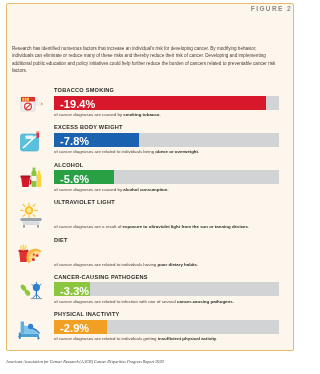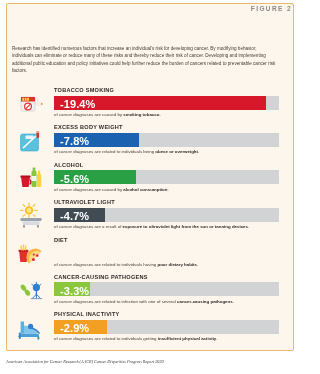--- a/index.html
+++ b/index.html
@@ -208,21 +208,21 @@
             <rect x="15.5" y="12" width="5" height="5" fill="#f2f7e8"></rect>
             <rect x="21" y="10" width="4.2" height="13" rx="0.8" fill="#ffd43b"></rect>
             <rect x="22" y="6.6" width="2.2" height="3.8" fill="#ffd43b"></rect>
             <path d="M5 13 h9 l-1.4 10 h-6.2 z" fill="#d7182a"></path>
             <rect x="4.4" y="11.4" width="10.2" height="2.2" rx="0.6" fill="#b01020"></rect>
             <path d="M13.6 15.5 a3 3 0 0 1 0 5" fill="none" stroke="#b01020" stroke-width="1.3"></path>
           </svg>
         </div>
         <div class="row-label">ALCOHOL</div>
         <div class="bar-track">
-          <div class="bar-fill" style="background: rgb(42, 160, 69); width: 82px;">
+          <div class="bar-fill" style="background: rgb(42, 160, 69); width: 60px;">
             <div class="bar-value">-5.6%</div>
           </div>
         </div>
         <div class="row-desc"><span>of cancer diagnoses are caused by </span><b>alcohol consumption</b><span>.</span></div>
       </div>
       <div class="row">
         <div class="icon-box">
           <svg viewBox="0 0 30 30">
             <g stroke="#f7c948" stroke-width="1.3" stroke-linecap="round">
               <line x1="13" y1="2.4" x2="13" y2="5"></line>
@@ -236,25 +236,20 @@
             </g>
             <circle cx="13" cy="9.4" r="4.2" fill="#fbbf24"></circle>
             <circle cx="13" cy="9.4" r="2.4" fill="#fde68a"></circle>
             <path d="M5 17 h20 a2 2 0 0 1 0 3 h-20 a2 2 0 0 1 0 -3 z" fill="#9aa3ab"></path>
             <path d="M6.5 20.3 h17 v2.2 a1.5 1.5 0 0 1 -1.5 1.5 h-14 a1.5 1.5 0 0 1 -1.5 -1.5 z" fill="#d7dbdf"></path>
             <rect x="7" y="24" width="2" height="2.6" fill="#9aa3ab"></rect>
             <rect x="21" y="24" width="2" height="2.6" fill="#9aa3ab"></rect>
           </svg>
         </div>
         <div class="row-label">ULTRAVIOLET LIGHT</div>
-        <div class="bar-track">
-          <div class="bar-fill" style="background: rgb(65, 75, 84); width: 51.335px;">
-            <div class="bar-value">-4.7%</div>
-          </div>
-        </div>
         <div class="row-desc"><span>of cancer diagnoses are a result of </span><b>exposure to ultraviolet light from the sun or tanning devices</b><span>.</span></div>
       </div>
       <div class="row">
         <div class="icon-box">
           <svg viewBox="0 0 30 30">
             <path d="M3.2 12.5 h8.6 l-1.1 10.6 h-6.4 z" fill="#e03131"></path>
             <rect x="2.6" y="10.8" width="9.8" height="2.2" rx="0.6" fill="#c81e2b"></rect>
             <g fill="#ffd43b">
               <rect x="4.6" y="6.4" width="1.5" height="5" rx="0.5" transform="rotate(-10 5.3 9)"></rect>
               <rect x="6.7" y="5.4" width="1.5" height="6" rx="0.5"></rect>

